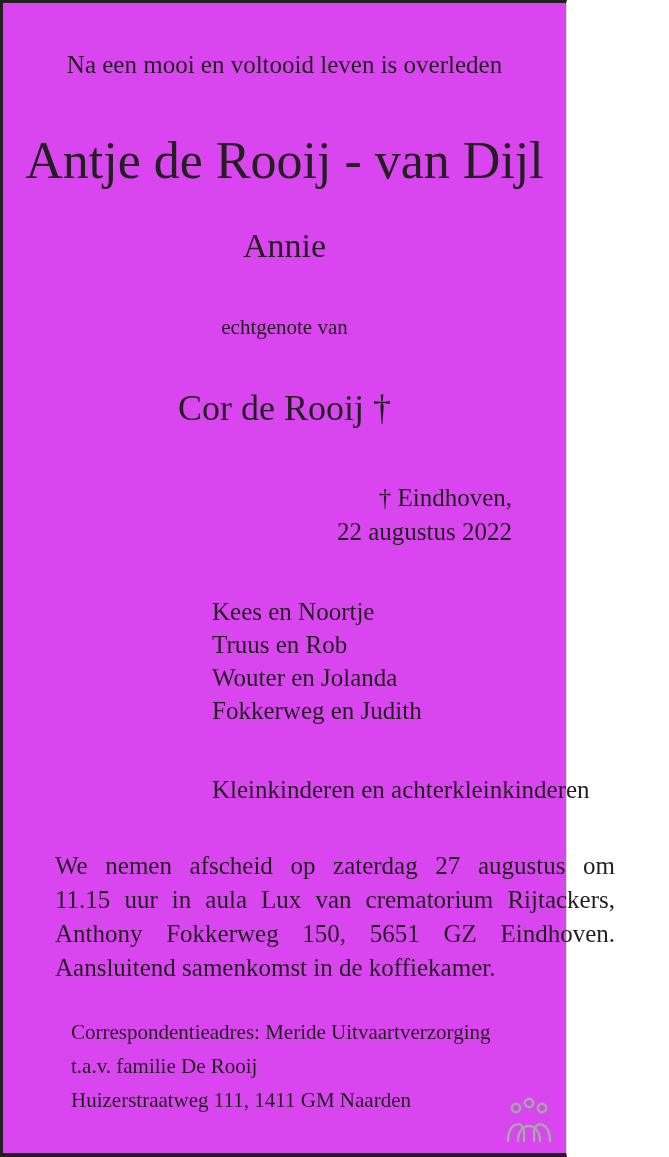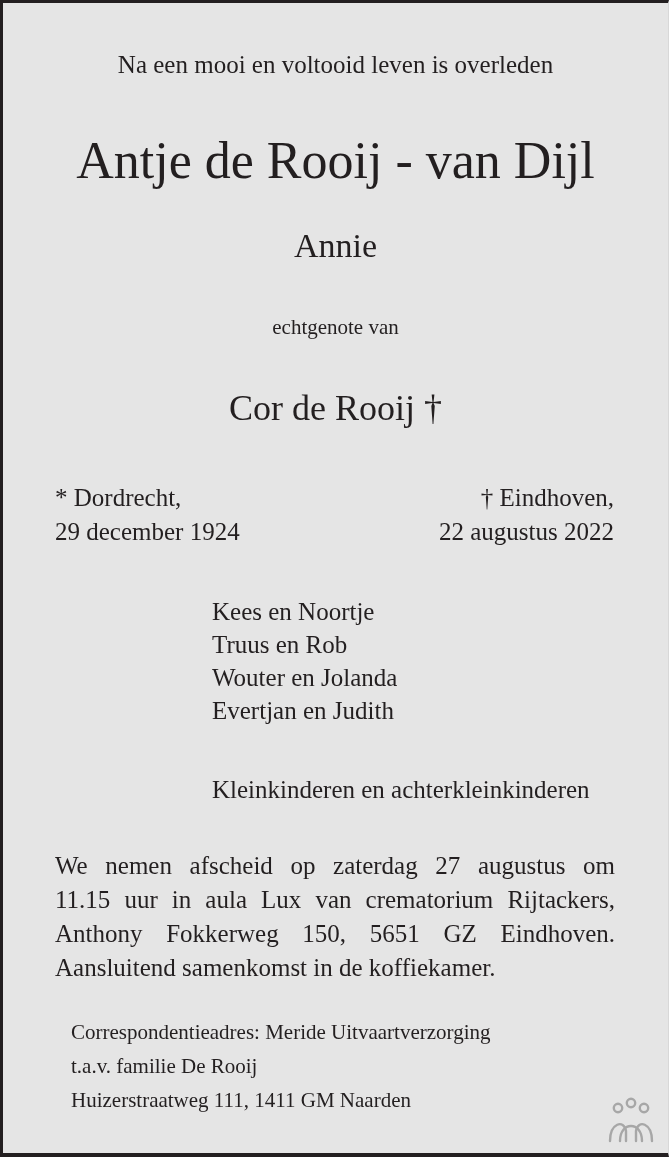--- a/index.html
+++ b/index.html
@@ -3,26 +3,26 @@
   <meta charset="utf-8">
   <style>
     html, body { margin: 0; padding: 0; }
     body {
       width: 669px; height: 1157px; background: #ffffff;
       font-family: "Liberation Serif", "DejaVu Serif", serif;
       color: #231f20;
     }
     .frame {
       position: relative; box-sizing: border-box;
-      width: 669px; height: 1157px;
+      width: 567px; height: 1157px;
       border-top: 3px solid #231f20;
       border-left: 3px solid #231f20;
       border-bottom: 4px solid #231f20;
       border-right: 1px solid #d8d8d8;
-      background: #e5e5e5;
+      background: #d946ef;
     }
     .abs { position: absolute; white-space: nowrap; }
     .center { left: 0; right: 0; text-align: center; }
     .intro { top: 48px; font-size: 25px; }
     .name { top: 128px; font-size: 52px; }
     .nick { top: 224px; font-size: 34px; }
     .spouse-label { top: 312px; font-size: 21px; }
     .spouse { top: 384px; font-size: 36px; }
     .dates { font-size: 25px; line-height: 34px; }
     .birth { top: 478px; left: 52px; }
@@ -38,34 +38,30 @@
 </head>
 <body>
 
 <div class="frame">
   <div class="abs center intro">Na een mooi en voltooid leven is overleden</div>
   <div class="abs center name">Antje de Rooij - van Dijl</div>
   <div class="abs center nick">Annie</div>
   <div class="abs center spouse-label">echtgenote van</div>
   <div class="abs center spouse">Cor de Rooij †</div>
 
-  <div class="abs dates birth">
-    <div>* Dordrecht,</div>
-    <div>29 december 1924</div>
-  </div>
   <div class="abs dates death">
     <div>† Eindhoven,</div>
     <div>22 augustus 2022</div>
   </div>
 
   <div class="abs family">
     <div>Kees en Noortje</div>
     <div>Truus en Rob</div>
     <div>Wouter en Jolanda</div>
-    <div>Evertjan en Judith</div>
+    <div>Fokkerweg en Judith</div>
   </div>
   <div class="abs grand">Kleinkinderen en achterkleinkinderen</div>
 
   <div class="abs ceremony">
     <div>We nemen afscheid op zaterdag 27 augustus om</div>
     <div>11.15 uur in aula Lux van crematorium Rijtackers,</div>
     <div>Anthony Fokkerweg 150, 5651 GZ Eindhoven.</div>
     <div class="last">Aansluitend samenkomst in de koffiekamer.</div>
   </div>
 

